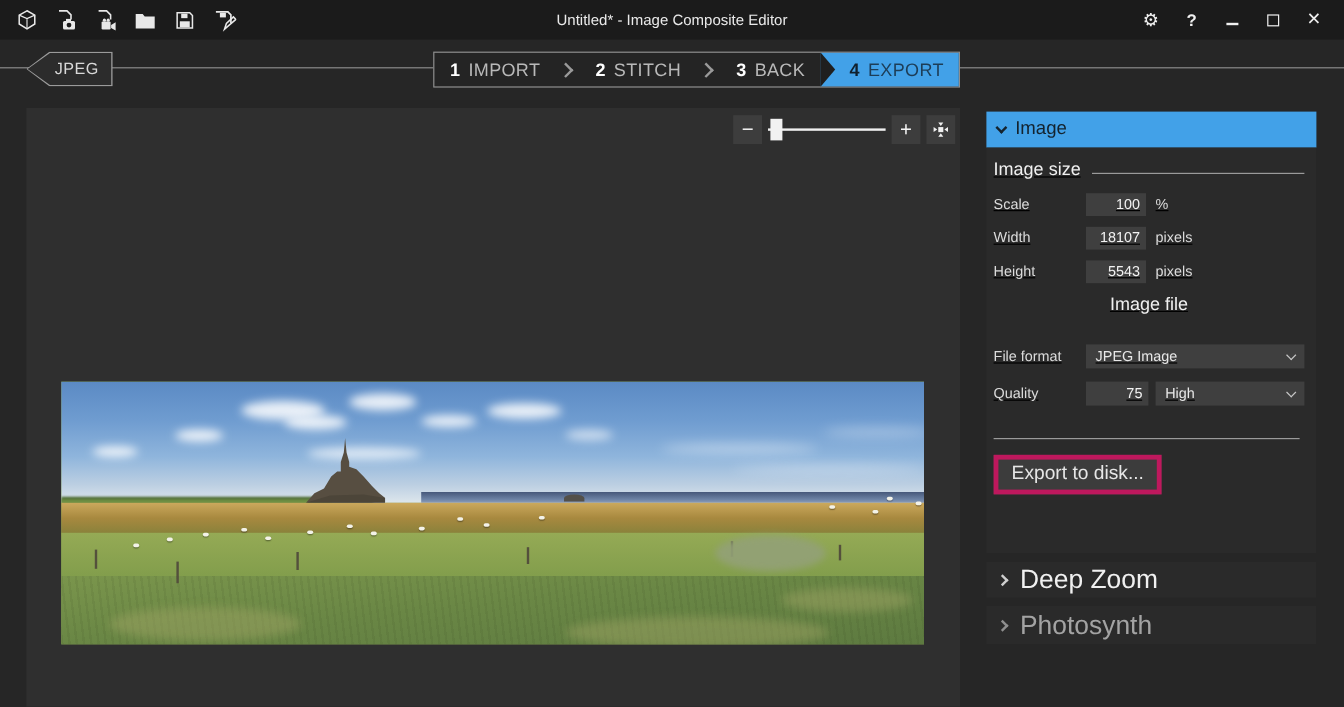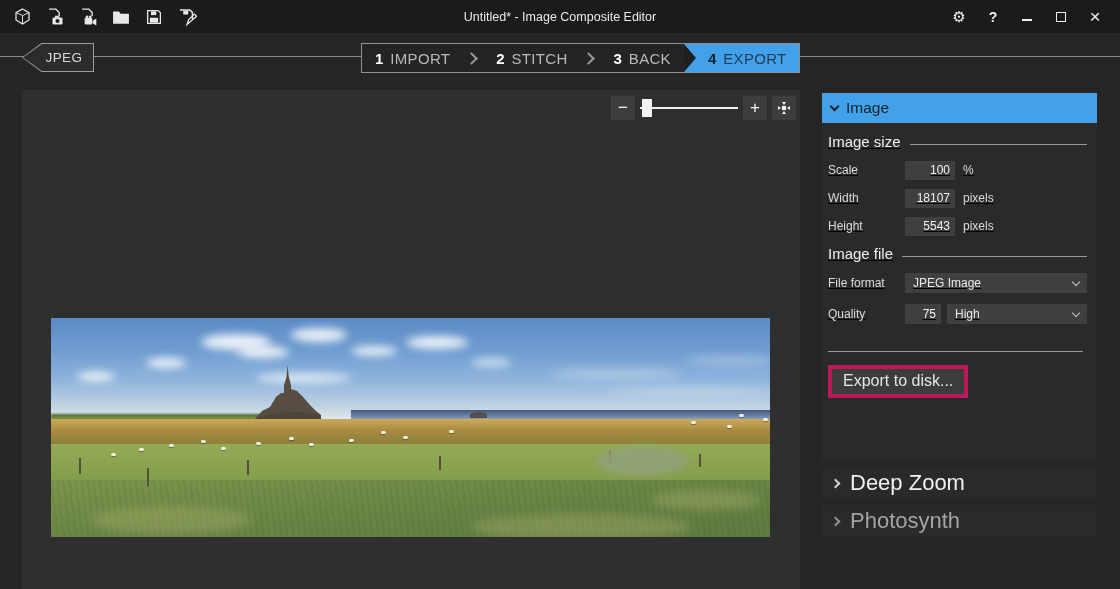--- a/index.html
+++ b/index.html
@@ -97,21 +97,21 @@
   .pinput { width:50px; height:19px; background:#3f3f3f; border:none; color:#f2f2f2; text-align:right;
             padding:0 5px; font-size:12px; font-family:"Liberation Sans", sans-serif; }
   .punit { margin-left:8px; }
   .pvalue { padding-left:2px; }
   .dd { height:20px; background:#3f3f3f; color:#e8e8e8; display:flex; align-items:center;
         padding:0 20px 0 8px; position:relative; font-size:12px; flex:1; }
   .dd .dd-chev { position:absolute; right:8px; top:6px; width:6px; height:6px;
                  border-right:1.5px solid #c8c8c8; border-bottom:1.5px solid #c8c8c8;
                  transform:rotate(45deg); }
   .ffrow, .qrow { display:flex; align-items:center; margin-bottom:11px; font-size:12px; color:#dcdcdc; }
-  .qrow .pinput { width:36px; height:20px; }
+  .qrow .pinput { width:52px; height:20px; }
   .qrow .dd { margin-left:6px; }
   .panel-hr { height:1px; background:#9a9a9a; margin:27px 4px 13px 0; }
   .export-btn { display:inline-block; background:#3c3c3c; color:#e6e6e6; font-size:16px;
                 padding:3px 11px 4px; border:4px solid #be185d; }
   .fold-bar { margin-top:7px; background:#2a2a2a; display:flex; align-items:center; gap:11px;
               padding:0 10px; font-size:22px; }
   .fold-bar.dz { height:30px; color:#f0f0f0; }
   .fold-bar.ps { height:32px; color:#a3a3a3; }
   .chev-r-sm { width:7px; height:7px; border-top:2px solid #cfcfcf; border-right:2px solid #cfcfcf;
                transform:rotate(45deg); flex:none; }
@@ -313,21 +313,21 @@
         <span class="punit">pixels</span>
       </div>
 
       <div class="prow">
         <span class="plabel">Height</span>
         <input class="pinput" value="5543" style="">
         <span class="punit">pixels</span>
       </div>
 
 
-      <div class="sec-heading" style="">
+      <div class="sec-heading" style="flex-direction:column;">
         <span>Image file</span>
         <span class="rule"></span>
       </div>
 
       <div class="ffrow">
         <span class="plabel">File format</span>
         <div class="dd">
           <span>JPEG Image</span>
           <span class="dd-chev"></span>
         </div>

